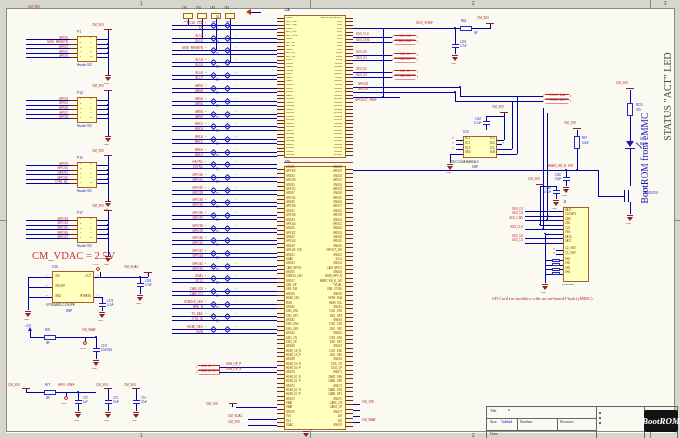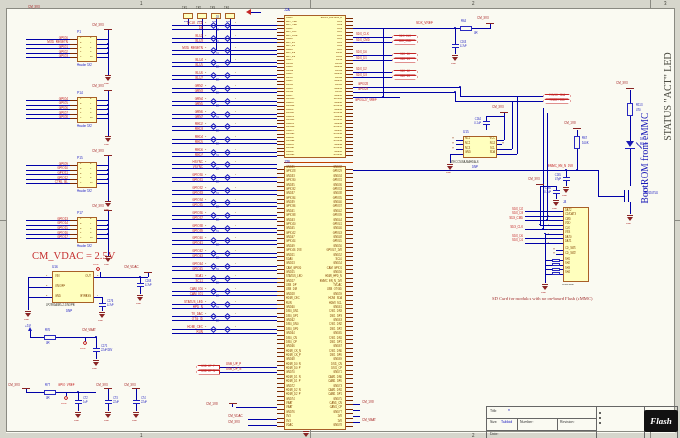--- a/index.html
+++ b/index.html
@@ -92,21 +92,21 @@
     <span style="left:3px;top:14px">Size</span>
     <span style="left:14px;top:14px;color:#1c1cc0">Tabloid</span>
     <span style="left:33px;top:14px">Number:</span>
     <span style="left:73px;top:14px">Revision:</span>
     <span style="left:3px;top:25.5px">Date:</span>
     <div class="tbdot" style="left:112px;top:5px"></div>
     <div class="tbdot" style="left:112px;top:10px"></div>
     <div class="tbdot" style="left:112px;top:15px"></div>
   </div>
   <div id="logo">
-    <span>Flash</span>
+    <span>BootROM</span>
   </div>
 
   <div id="gfx">
       <div class="w" style="left: 353px; top: 28px; width: 107px; height: 1px;"></div>
       <div class="w" style="left: 472px; top: 28px; width: 19px; height: 1px;"></div>
       <div class="w" style="left: 455px; top: 28px; width: 1px; height: 16px;"></div>
       <div class="w" style="left: 455px; top: 48px; width: 1px; height: 6px;"></div>
       <div class="w" style="left: 490px; top: 24px; width: 1px; height: 4px;"></div>
       <div class="w" style="left: 353px; top: 37px; width: 39px; height: 1px;"></div>
       <div class="w" style="left: 353px; top: 42px; width: 39px; height: 1px;"></div>

